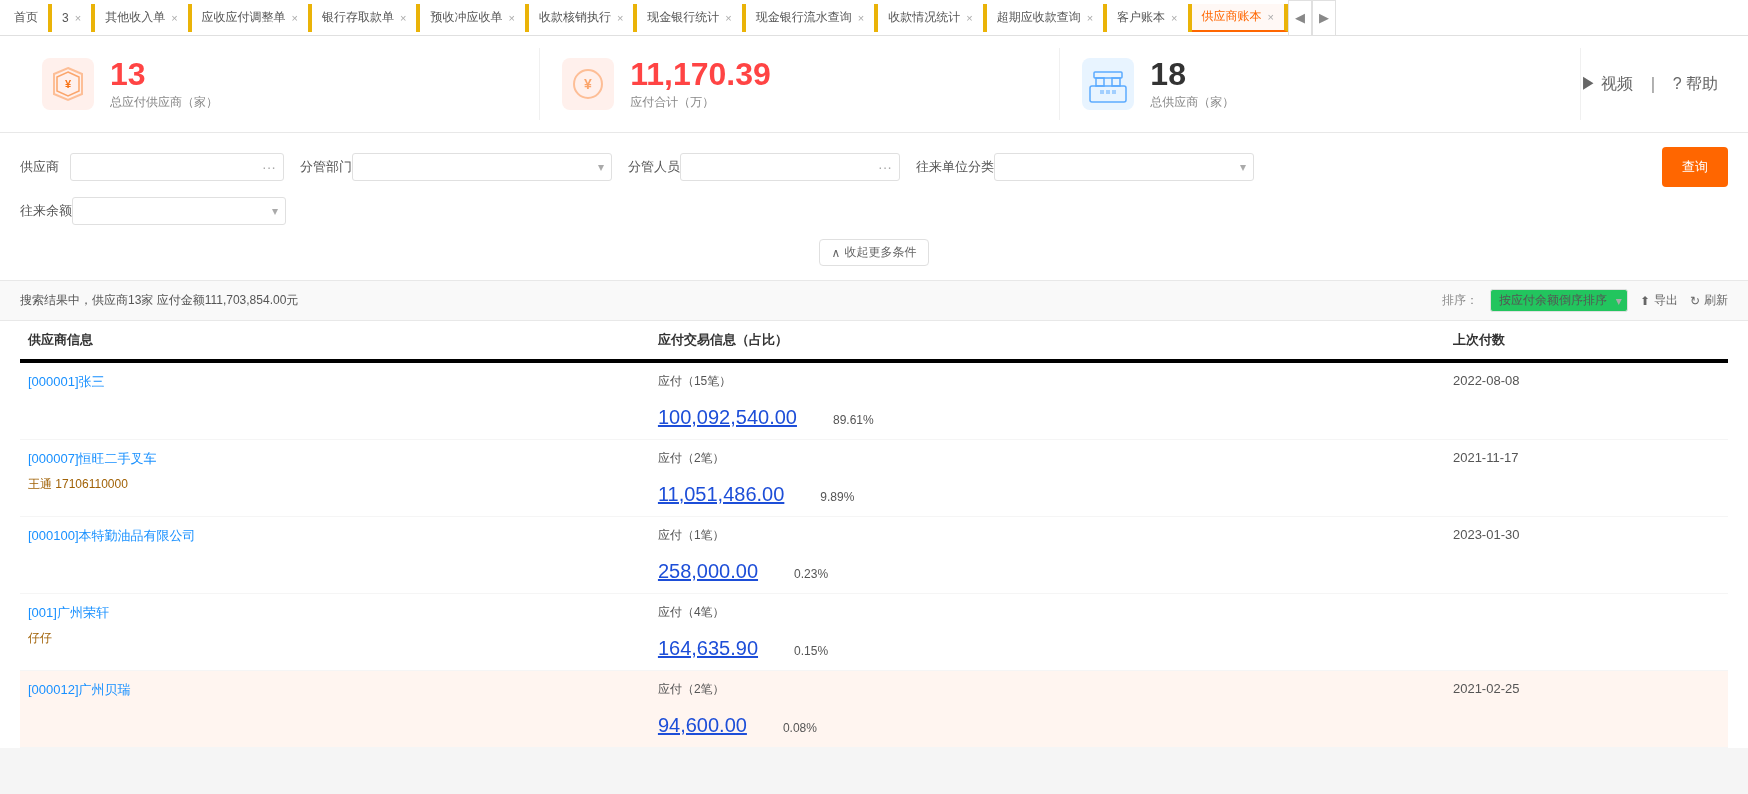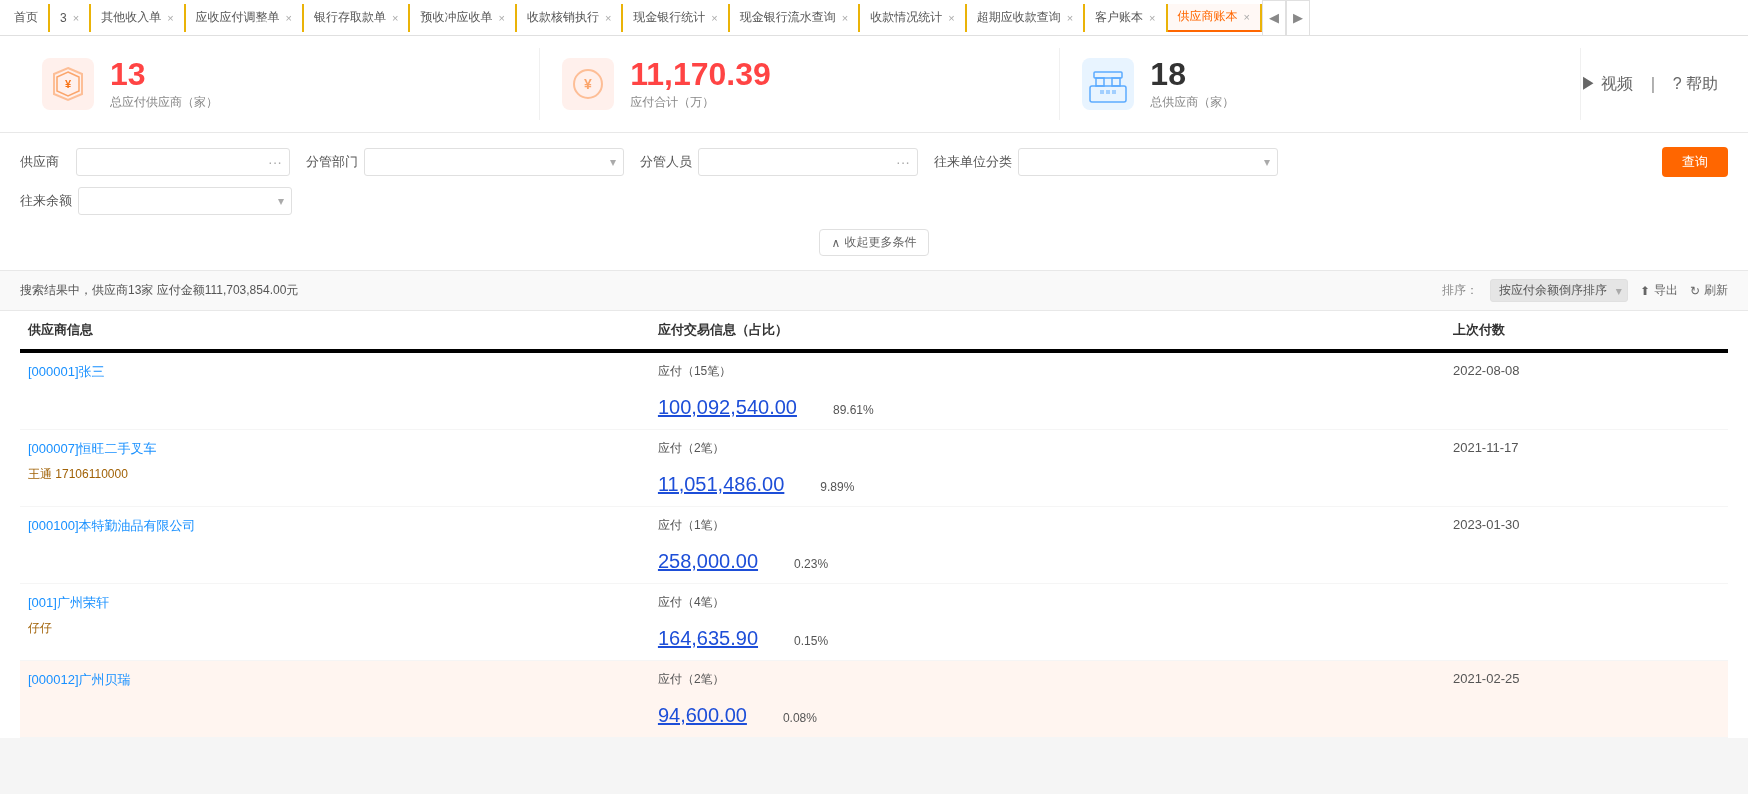--- a/index.html
+++ b/index.html
@@ -5,21 +5,21 @@
     * { box-sizing: border-box; margin: 0; padding: 0; }
     body { font-family: 'Microsoft YaHei', Arial, sans-serif; font-size: 13px; background: #f5f5f5; color: #333; overflow-x: hidden; }
 
     
     .top-nav {
       display: flex; align-items: center; background: #fff; border-bottom: 1px solid #e0e0e0;
       height: 36px; padding: 0 4px; overflow: hidden;
     }
     .nav-tab {
       display: flex; align-items: center; padding: 0 10px; height: 28px; white-space: nowrap;
-      font-size: 12px; cursor: pointer; border-right: 2px solid #eab308; color: #555;
+      font-size: 12px; cursor: pointer; border-right: 4px solid #eab308; color: #555;
       flex-shrink: 0;
     }
     .nav-tab.active { color: #ff6600; border-bottom: 2px solid #ff6600; background: #fff8f5; }
     .nav-tab .close-btn { margin-left: 6px; color: #aaa; font-size: 11px; }
     .nav-arrow { width: 24px; height: 36px; display: flex; align-items: center; justify-content: center; cursor: pointer; color: #888; border: 1px solid #e0e0e0; flex-shrink: 0; }
 
     
     .summary-bar {
       display: flex; background: #fff; border-bottom: 1px solid #e8e8e8;
       padding: 12px 20px; gap: 0; align-items: center;
@@ -35,35 +35,35 @@
     .card-content .label { font-size: 12px; color: #888; margin-top: 4px; }
     .help-links { margin-left: auto; display: flex; align-items: center; gap: 12px; font-size: 16px; color: #666; padding-right: 10px; }
     .help-links span { cursor: pointer; }
 
     
     .filter-area {
       background: #fff; padding: 14px 20px; border-bottom: 1px solid #e8e8e8;
     }
     .filter-row { display: flex; align-items: center; gap: 16px; margin-bottom: 10px; flex-wrap: wrap; }
     .filter-row:last-child { margin-bottom: 0; }
-    .filter-item { display: flex; align-items: center; gap: 6px; }
+    .filter-item { display: flex; align-items: center; }
     .filter-label { font-size: 13px; color: #555; white-space: nowrap; min-width: 50px; }
     .filter-input {
       border: 1px solid #e0e0e0; border-radius: 3px; padding: 4px 28px 4px 8px;
       font-size: 13px; color: #333; background: #fff; min-width: 180px;
       position: relative; cursor: pointer; height: 28px;
     }
     .filter-input-wrap { position: relative; display: inline-flex; align-items: center; }
     .filter-input-wrap .dots { position: absolute; right: 8px; color: #aaa; font-size: 14px; pointer-events: none; }
     .filter-input-wrap .arrow-down { position: absolute; right: 8px; color: #aaa; font-size: 12px; pointer-events: none; }
     .filter-input-wide { min-width: 260px; }
     .filter-input-medium { min-width: 220px; }
     .query-btn {
       background: #ff6600; color: #fff; border: none; border-radius: 4px;
-      padding: 6px 20px; font-size: 13px; cursor: pointer; height: 30px; margin-left: auto;
+      padding: 6px 20px; font-size: 13px; cursor: pointer; height: 40px; margin-left: auto;
     }
     .collapse-btn {
       display: flex; align-items: center; justify-content: center; gap: 4px;
       background: #fff; border: 1px solid #e0e0e0; border-radius: 4px;
       padding: 4px 12px; font-size: 12px; color: #666; cursor: pointer;
       margin: 0 auto; width: fit-content; margin-top: 4px;
     }
 
     
     .results-bar {
@@ -267,21 +267,21 @@
       <span>收起更多条件</span>
     </button>
   </div>
 </div>
 
 <div class="results-bar">
   <span>搜索结果中，供应商13家   应付金额111,703,854.00元</span>
   <div class="sort-area">
     <span class="sort-label">排序：</span>
     <div class="filter-input-wrap">
-      <span style="border:1px solid #e0e0e0; border-radius:3px; padding:2px 20px 2px 8px; background:#e5e5e5; font-size:12px; cursor:pointer; display:inline-block; position:relative;">按应付余额倒序排序</span>
+      <span style="border:1px solid #e0e0e0; border-radius:3px; padding:2px 20px 2px 8px; background:#22c55e; font-size:12px; cursor:pointer; display:inline-block; position:relative;">按应付余额倒序排序</span>
       <span class="arrow-down" style="right:6px;">▾</span>
     </div>
     <div class="action-btns">
       <div class="action-btn">
         <span>⬆</span>
         <span>导出</span>
       </div>
       <div class="action-btn">
         <span>↻</span>
         <span>刷新</span>

